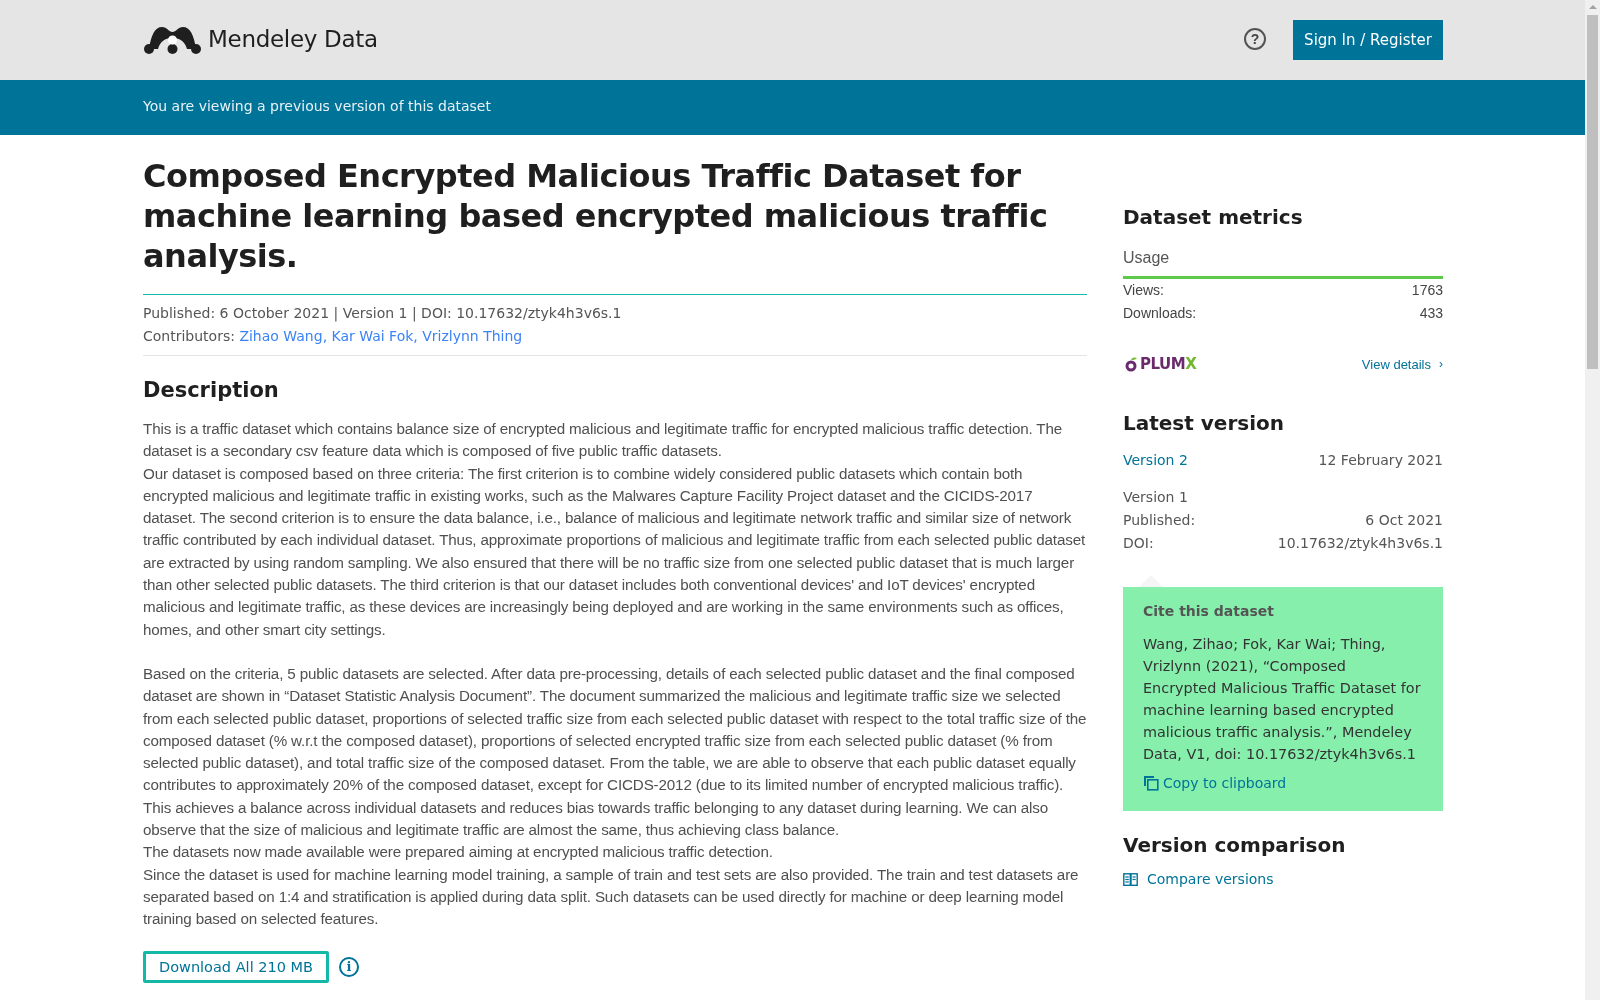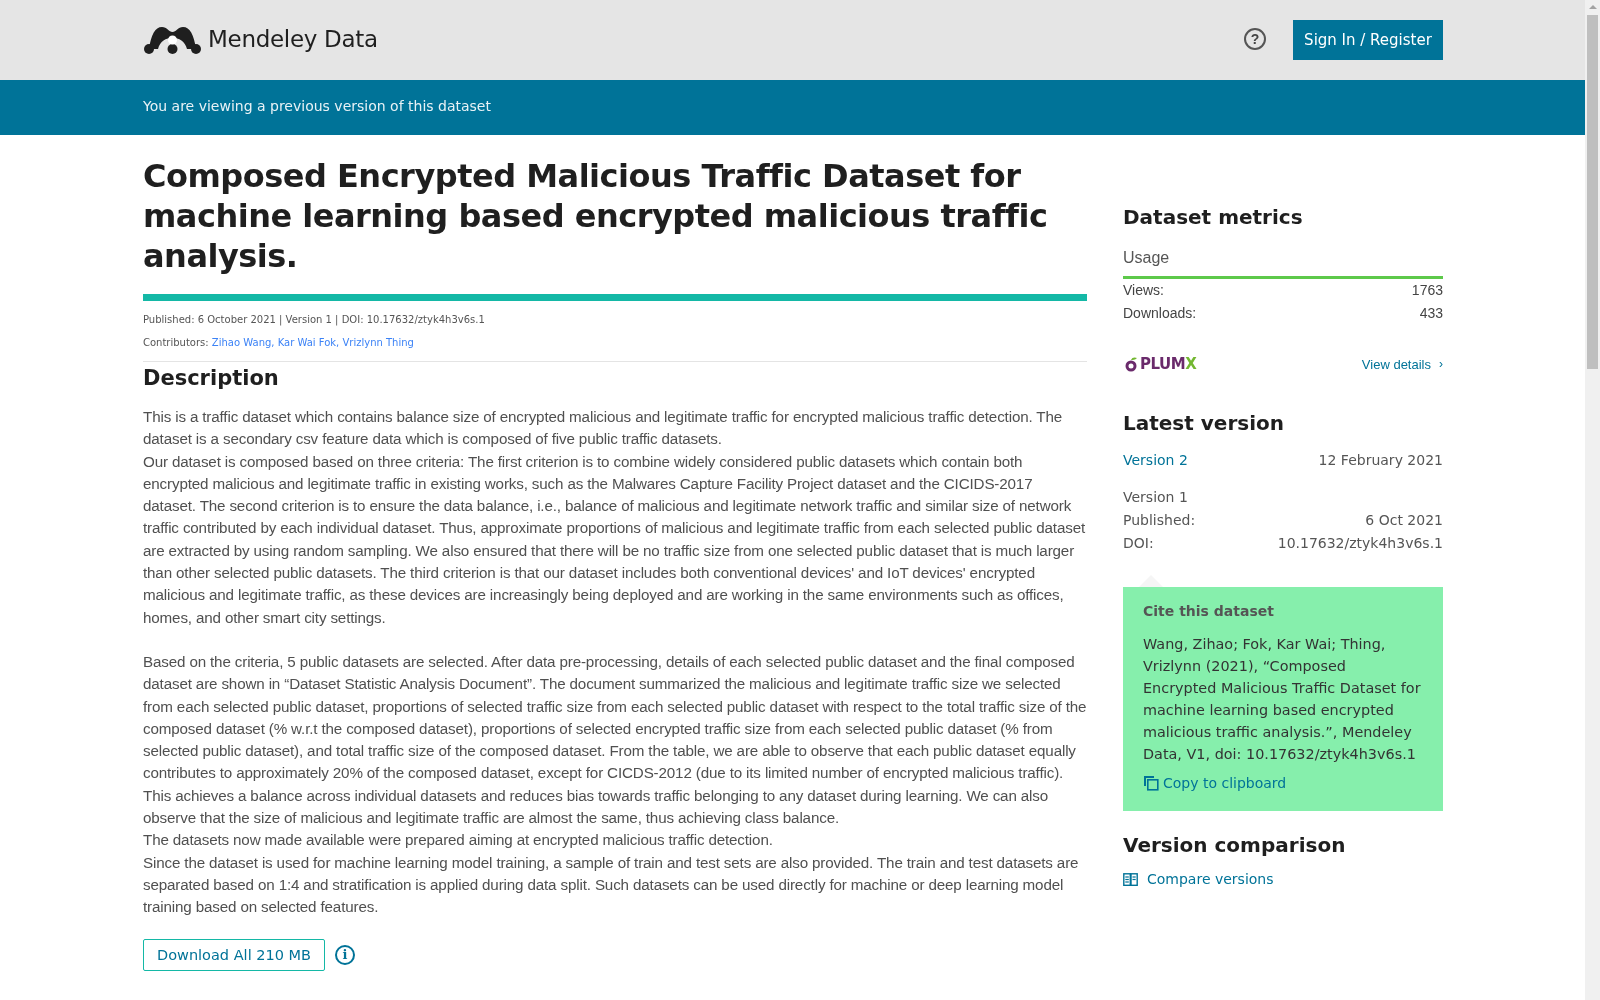--- a/index.html
+++ b/index.html
@@ -16,28 +16,28 @@
   .help-icon { position: absolute; left: 1244px; top: 28px; width: 22px; height: 22px; border: 2px solid #555; border-radius: 50%; display: flex; align-items: center; justify-content: center; font-size: 14px; font-weight: bold; color: #444; cursor: pointer; }
   .signin { position: absolute; left: 1293px; top: 20px; width: 150px; height: 40px; background: #007398; color: #fff; font-family: "DejaVu Sans", sans-serif; font-size: 15px; display: flex; align-items: center; justify-content: center; cursor: pointer; }
 
   
   .banner { position: absolute; left: 0; top: 80px; width: 1585px; height: 55px; background: #007398; }
   .banner-text { position: absolute; left: 143px; top: 18px; color: #e8f2f6; font-family: "DejaVu Sans", sans-serif; font-size: 14px; }
 
   
   .main { position: absolute; left: 143px; top: 150px; width: 944px; }
   .title { font-family: "DejaVu Sans", sans-serif; font-size: 32px; line-height: 40px; font-weight: bold; color: #1f1f1f; letter-spacing: -0.5px; padding-top: 6px; }
-  .meta { margin-top: 18px; border-top: 7px solid #14b8a6; border-bottom: 1px solid #e4e4e4; padding: 7px 0 7px 0; font-family: "DejaVu Sans", sans-serif; font-size: 10px; line-height: 23px; color: #555; }
+  .meta { margin-top: 18px; border-top: 1px solid #14b8a6; border-bottom: 1px solid #e4e4e4; padding: 7px 0 7px 0; font-family: "DejaVu Sans", sans-serif; font-size: 14px; line-height: 23px; color: #555; }
   .meta .contrib-names { color: #3b82f6; }
-  .section-h { font-family: "DejaVu Sans", sans-serif; font-size: 21px; font-weight: bold; color: #1f1f1f; margin-top: 4px; }
+  .section-h { font-family: "DejaVu Sans", sans-serif; font-size: 21px; font-weight: bold; color: #1f1f1f; margin-top: 22px; }
   .desc { margin-top: 16px; font-family: "Liberation Sans", sans-serif; font-size: 15.2px; line-height: 22.3px; color: #505050; letter-spacing: -0.15px; }
   .desc p { margin: 0; }
   .desc .gap { height: 22px; }
   .dl-row { margin-top: 20px; display: flex; align-items: center; }
-  .dl-btn { height: 32px; padding: 0 13px; border: 1px solid #14b8a6; border-radius: 2px; color: #007398; font-family: "DejaVu Sans", sans-serif; font-size: 14.5px; display: flex; align-items: center; cursor: pointer; }
+  .dl-btn { height: 32px; padding: 0 13px; border: 3px solid #14b8a6; border-radius: 2px; color: #007398; font-family: "DejaVu Sans", sans-serif; font-size: 14.5px; display: flex; align-items: center; cursor: pointer; }
   .info-icon { margin-left: 10px; width: 20px; height: 20px; border: 2px solid #007398; border-radius: 50%; color: #007398; font-family: "DejaVu Serif", serif; font-weight: bold; font-size: 13px; display: flex; align-items: center; justify-content: center; cursor: pointer; }
 
   
   .side { position: absolute; left: 1123px; top: 205px; width: 320px; font-family: "DejaVu Sans", sans-serif; }
   .side-h { font-size: 20px; font-weight: bold; color: #1f1f1f; }
   .usage-tab { margin-top: 20px; font-family: "Liberation Sans", sans-serif; font-size: 16px; color: #555; padding-bottom: 9px; border-bottom: 3px solid #5dc94a; }
   .metric-row { display: flex; justify-content: space-between; font-family: "Liberation Sans", sans-serif; font-size: 14px; color: #444; line-height: 23px; }
   .metric-row:first-of-type { margin-top: 8px; }
   .plumx-row { margin-top: 30px; display: flex; justify-content: space-between; align-items: center; }
   .plumx { display: flex; align-items: center; font-family: "DejaVu Sans", sans-serif; font-weight: bold; font-size: 15px; color: #6a2a6b; letter-spacing: -0.5px; }

